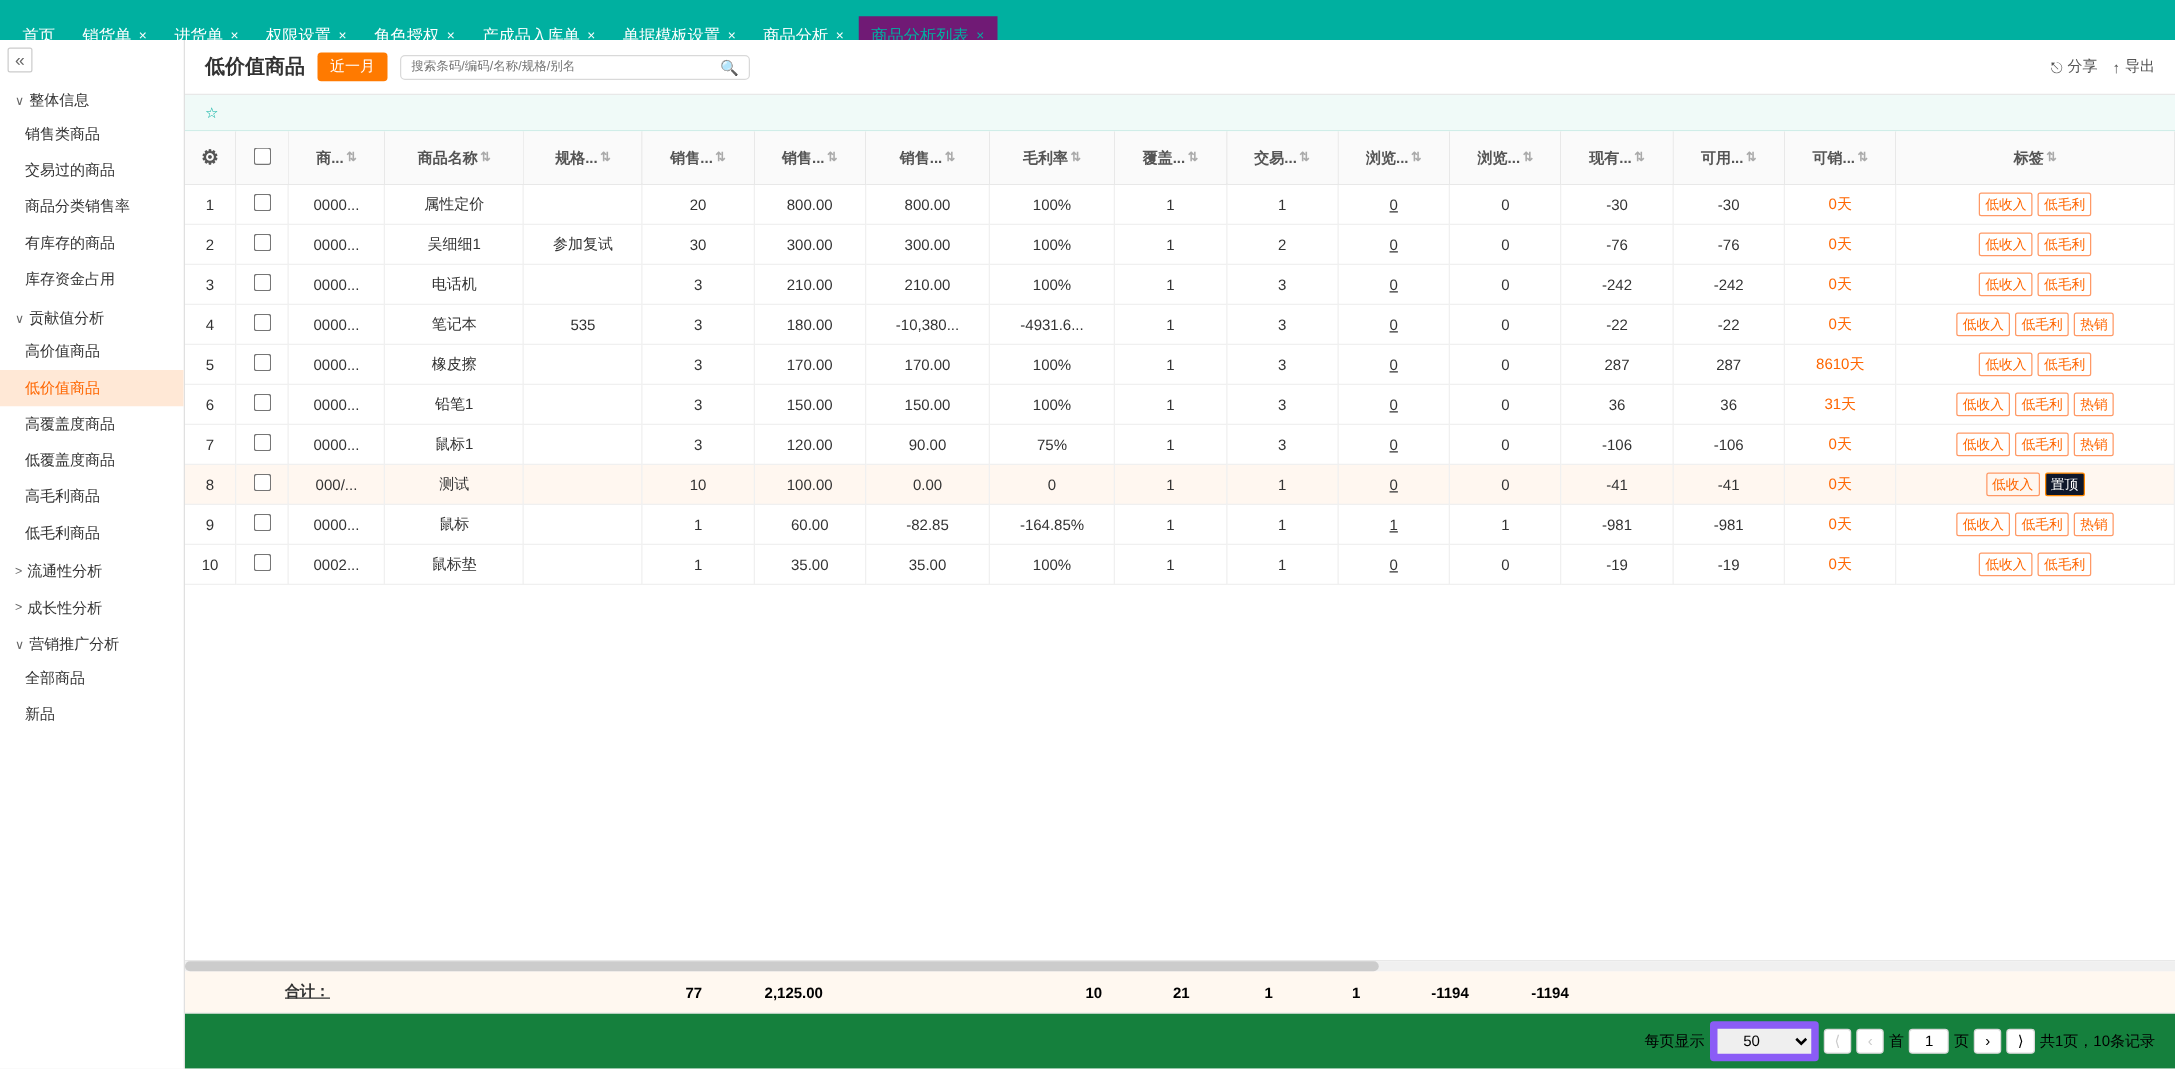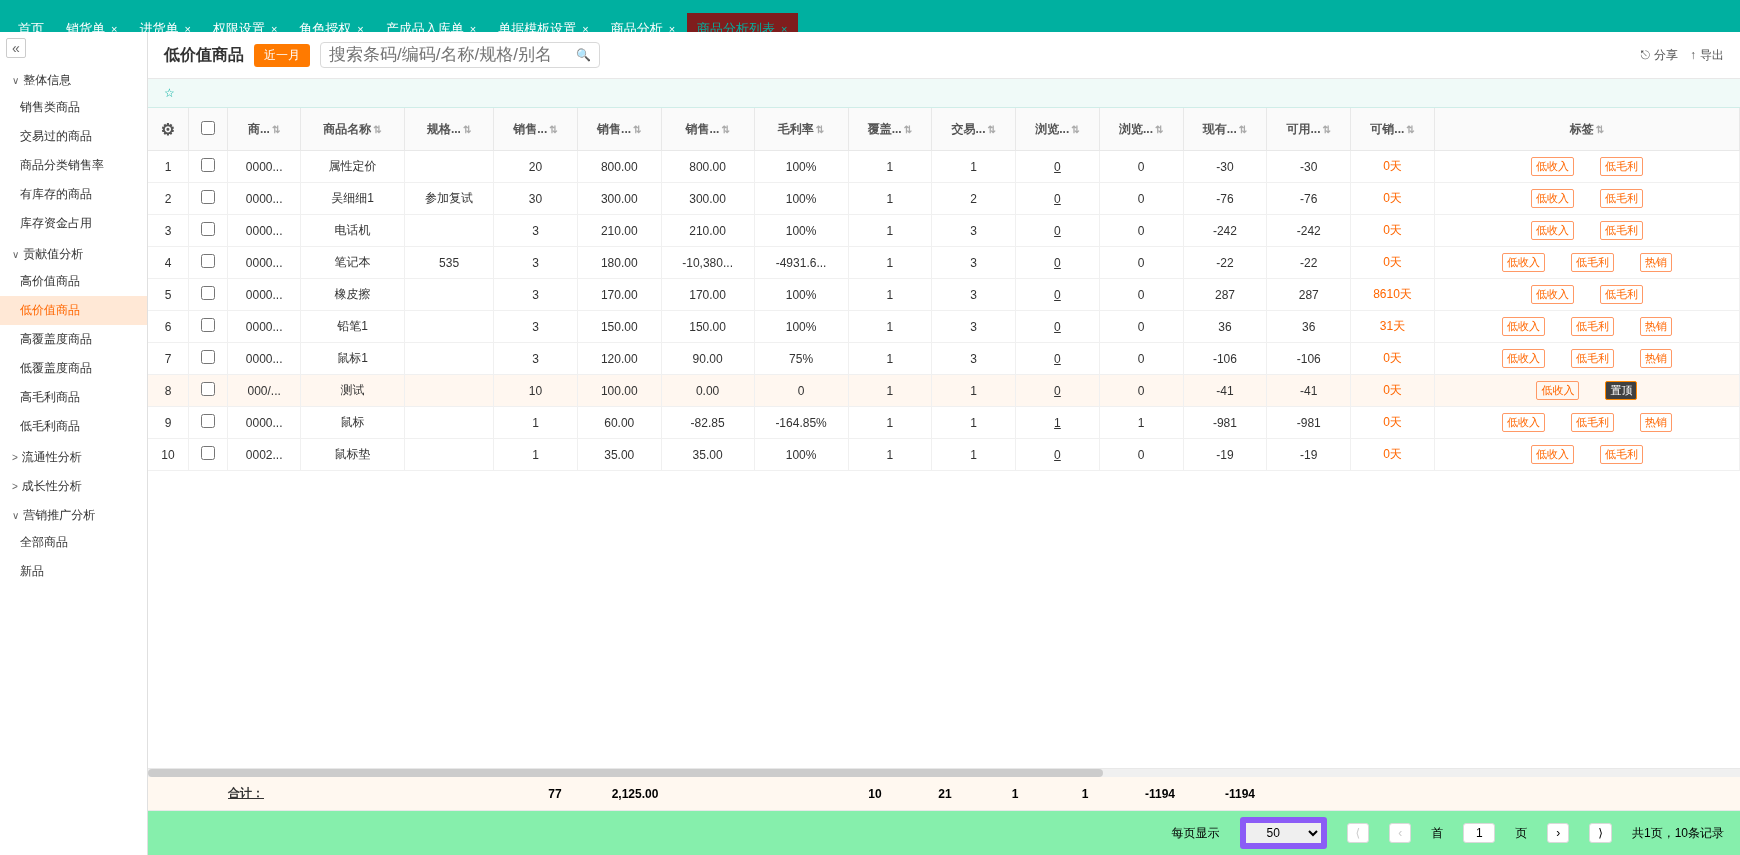--- a/index.html
+++ b/index.html
@@ -18,21 +18,21 @@
       color: #fff;
       padding: 0 10px;
       height: 32px;
       display: flex;
       align-items: center;
       cursor: pointer;
       white-space: nowrap;
       font-size: 13px;
       margin-top: 25px;
     }
-    .nav-item.active { background: #7f1d1d; color: #00b0a0; }
+    .nav-item.active { background: #701a75; color: #00b0a0; }
     .nav-item .close-icon { margin-left: 6px; font-size: 11px; }
 
     
     .main-layout {
       display: flex;
       height: calc(100vh - 32px);
       background: #f0f0f0;
     }
 
     
@@ -99,21 +99,21 @@
       border: 1px solid #d9d9d9;
       border-radius: 4px;
       padding: 2px 8px;
       gap: 4px;
       flex: 1;
       max-width: 280px;
     }
     .search-box input {
       border: none;
       outline: none;
-      font-size: 17px;
+      font-size: 10px;
       color: #14532d;
       width: 100%;
     }
     .header-actions {
       margin-left: auto;
       display: flex;
       gap: 12px;
     }
     .action-btn {
       display: flex;
@@ -168,24 +168,24 @@
       color: #333;
       white-space: nowrap;
     }
     tbody tr.highlighted { background: #fff7f0; }
     tbody tr.highlighted td { background: #fff7f0; }
     .tag { 
       display: inline-block; 
       padding: 1px 4px; 
       border-radius: 2px; 
       font-size: 11px; 
-      margin: 0 13px;
+      margin: 0 2px;
     }
     .tag-orange { color: #ff6600; border: 1px solid #ff9966; }
-    .tag-orange-fill { background: #404040; color: #fff; border: 1px solid #ff8800; }
+    .tag-orange-fill { background: #0f172a; color: #fff; border: 1px solid #ff8800; }
     .underline { text-decoration: underline; cursor: pointer; }
     .text-orange { color: #ff6600; }
     
     
     .table-footer {
       border-top: 1px solid #e8e8e8;
       background: #fff;
     }
     .summary-row {
       display: flex;
@@ -202,22 +202,22 @@
       text-align: right;
       margin-right: 16px;
       text-decoration: underline;
     }
 
     .pagination-bar {
       display: flex;
       align-items: center;
       justify-content: flex-end;
       padding: 6px 16px;
-      gap: 20px;
-      background: #86efac;
+      gap: 4px;
+      background: #15803d;
     }
     .page-size-select {
       border: 6px solid #8b5cf6;
       border-radius: 3px;
       padding: 2px 17px;
       font-size: 12px;
     }
     .page-btn {
       border: 1px solid #d9d9d9;
       background: #fff;

